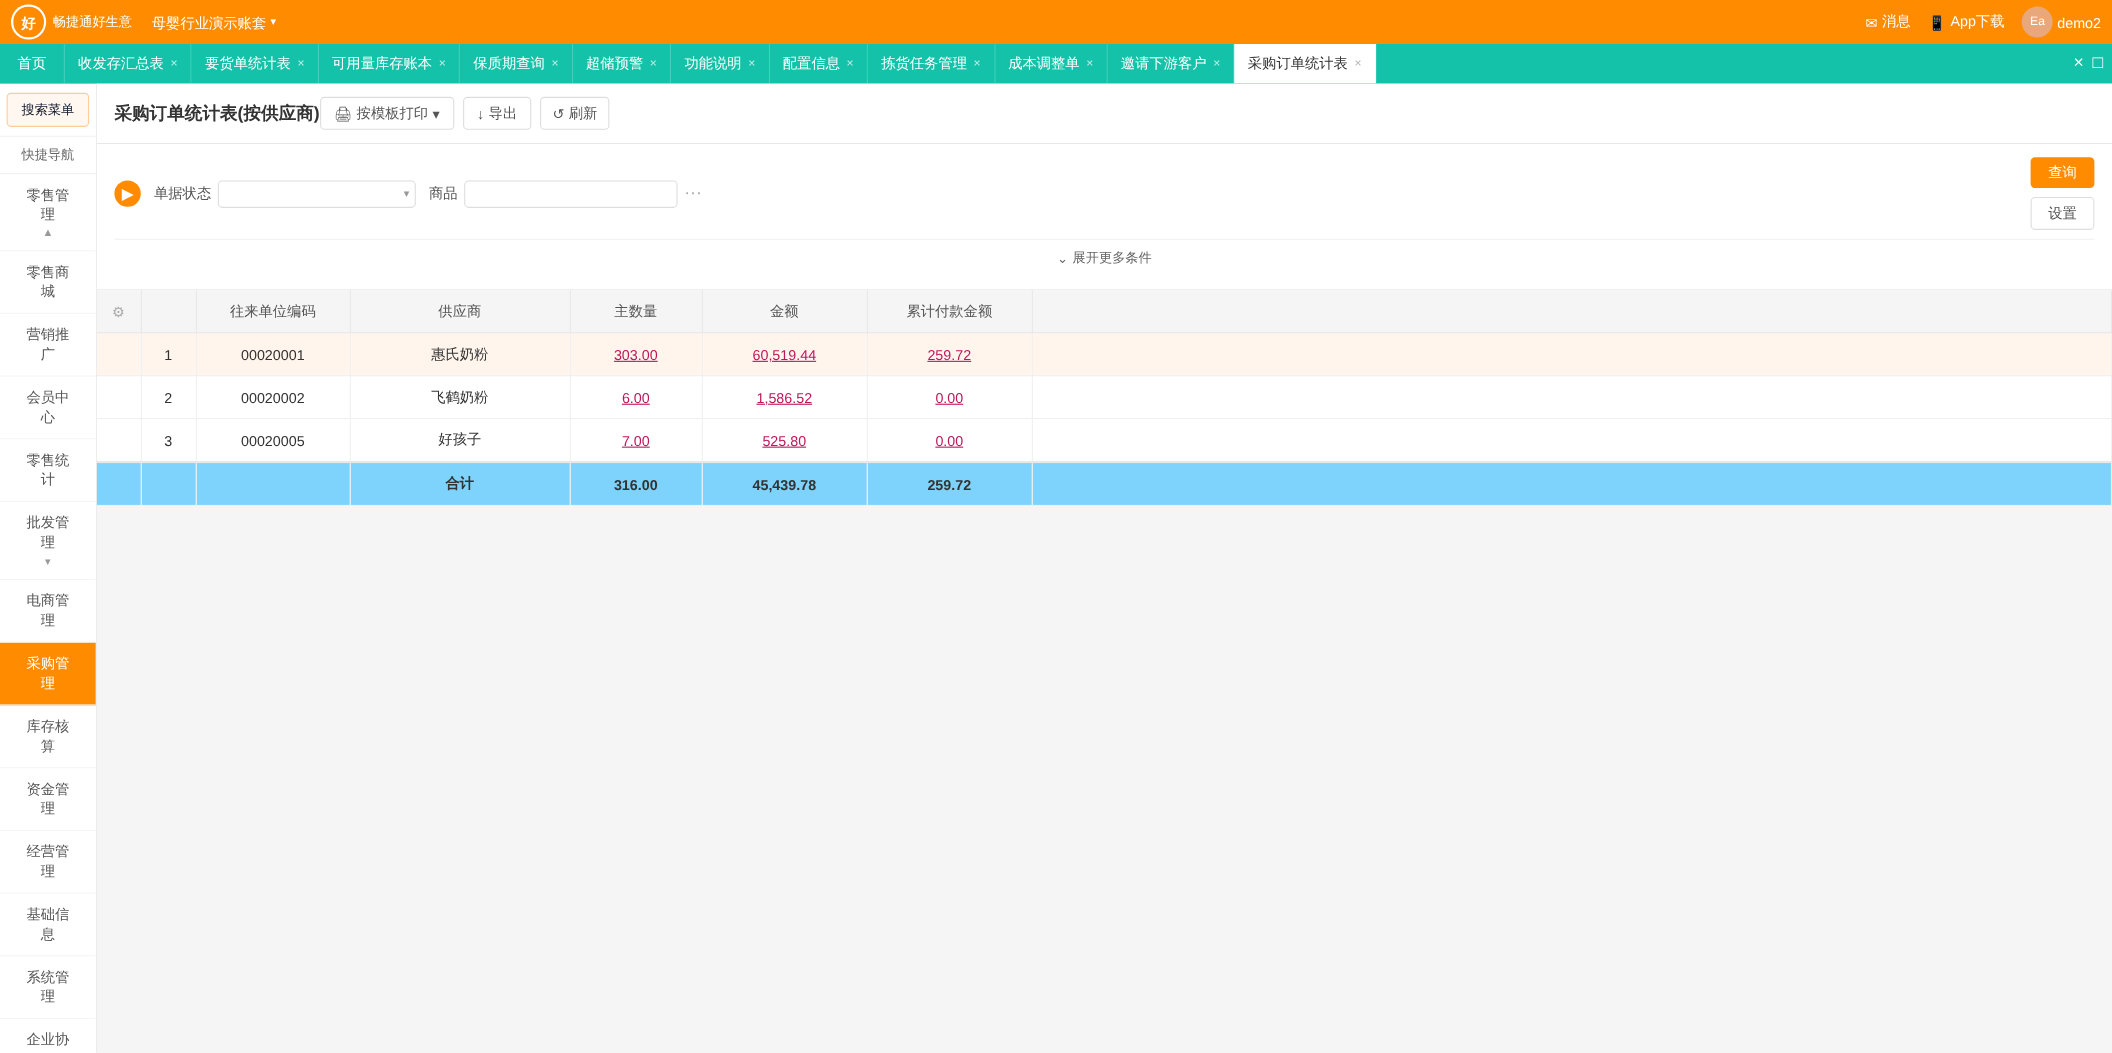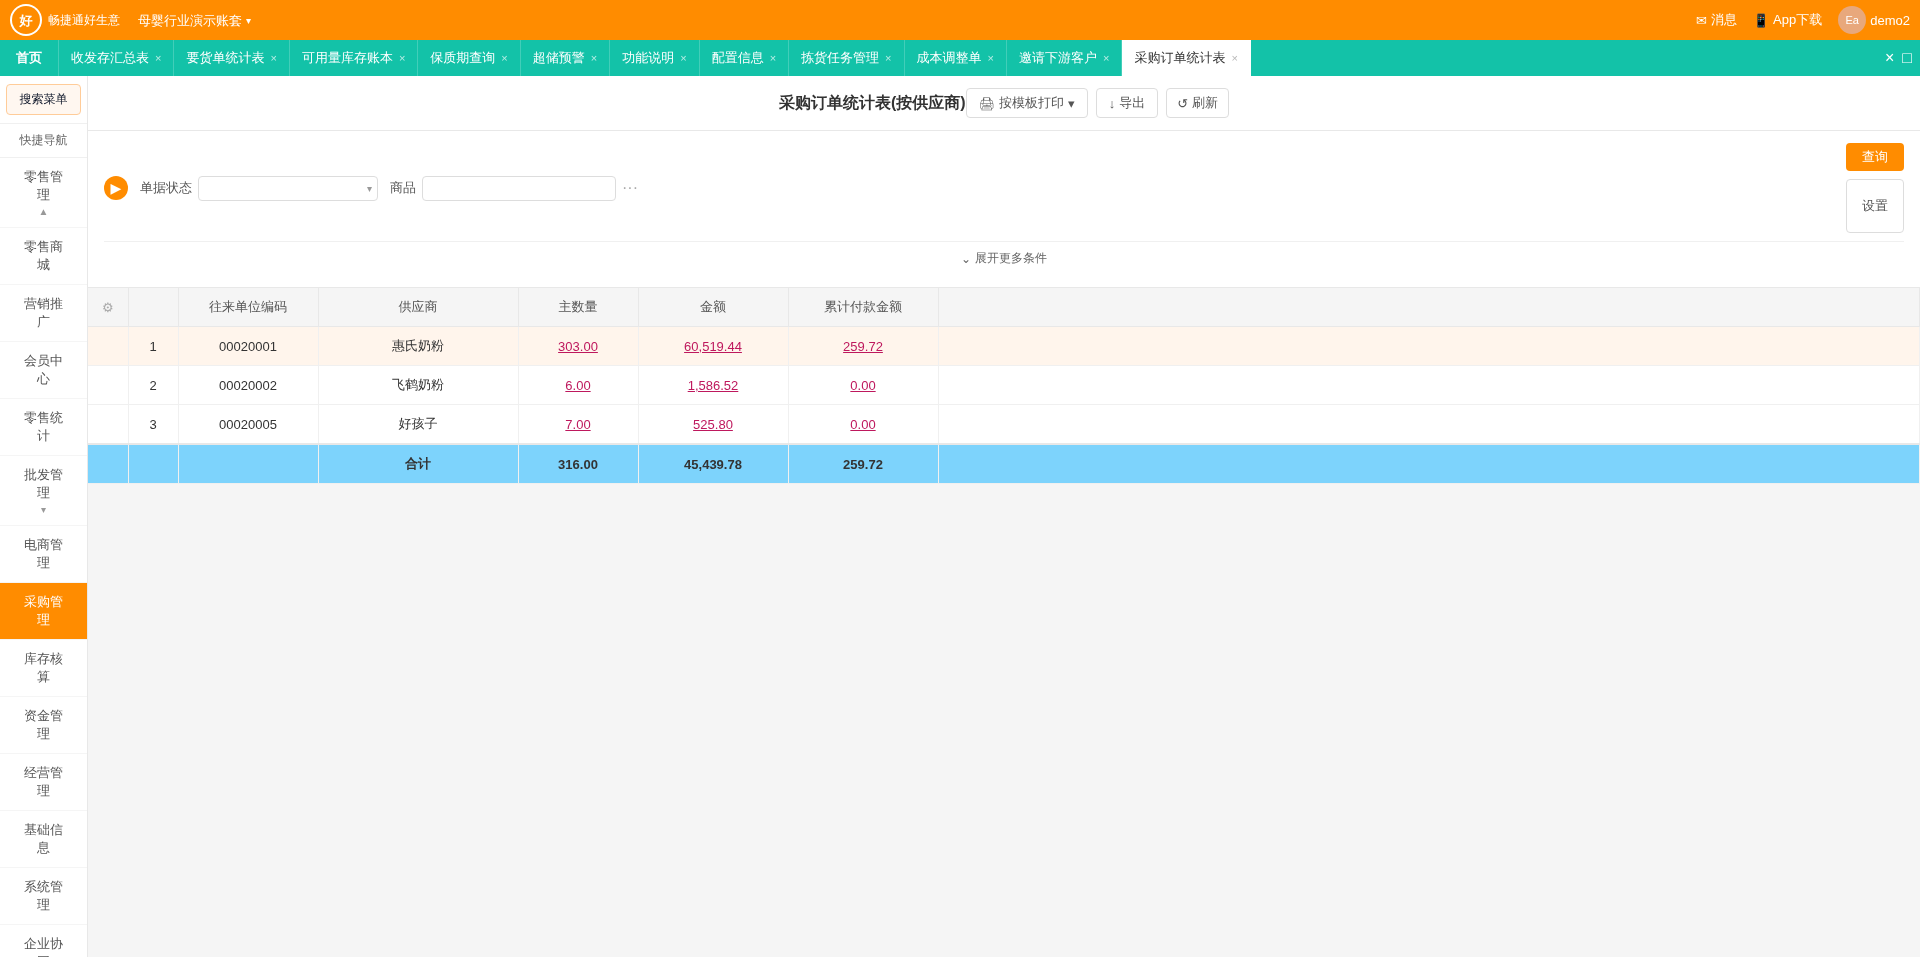--- a/index.html
+++ b/index.html
@@ -16,49 +16,49 @@
     .top-right { display: flex; align-items: center; gap: 16px; }
     .top-right-item { display: flex; align-items: center; gap: 4px; color: #fff; font-size: 13px; cursor: pointer; }
     .user-avatar { width: 28px; height: 28px; border-radius: 50%; background: #e8a87c; display: flex; align-items: center; justify-content: center; color: #fff; font-size: 11px; }
 
     
     .nav-tabs { height: 36px; background: #13c2a8; display: flex; align-items: stretch; overflow: hidden; }
     .nav-tab { display: flex; align-items: center; padding: 0 12px; color: #fff; font-size: 13px; cursor: pointer; white-space: nowrap; gap: 6px; border-right: 1px solid rgba(255,255,255,0.2); }
     .nav-tab.active { background: #fff; color: #333; }
     .nav-tab .close-btn { font-size: 11px; color: inherit; opacity: 0.7; }
     .nav-tab.active .close-btn { color: #999; }
-    .nav-tab-home { padding: 0 16px; font-weight: bold; }
+    .nav-tab-home { padding: 0 16px; font-weight: normal; }
     .nav-right-btns { margin-left: auto; display: flex; align-items: center; padding: 0 8px; gap: 8px; }
     .nav-right-btn { color: #fff; cursor: pointer; font-size: 16px; }
 
     
     .main-layout { display: flex; flex: 1; overflow: hidden; }
 
     
     .sidebar { width: 88px; background: #fff; border-right: 1px solid #e8e8e8; display: flex; flex-direction: column; overflow-y: auto; }
     .sidebar-search { padding: 8px 6px; border-bottom: 1px solid #f0f0f0; }
     .sidebar-search-btn { width: 100%; padding: 6px; background: #fff7f0; border: 1px solid #ffcc99; border-radius: 4px; color: #0f172a; font-size: 12px; cursor: pointer; text-align: center; }
     .sidebar-quick-nav { padding: 8px 6px; border-bottom: 1px solid #f0f0f0; text-align: center; font-size: 12px; color: #666; cursor: pointer; }
     .sidebar-item { padding: 10px 20px; text-align: center; font-size: 13px; color: #555; cursor: pointer; border-bottom: 1px solid #f5f5f5; display: flex; flex-direction: column; align-items: center; gap: 2px; }
     .sidebar-item.active { background: #ff8c00; color: #fff; }
     .sidebar-item .sub-icon { font-size: 10px; color: #999; }
     .sidebar-divider { height: 8px; background: #f5f5f5; }
 
     
     .content-area { flex: 1; overflow: auto; background: #f5f5f5; }
 
     
-    .page-header { background: #fff; padding: 12px 16px 0; border-bottom: 1px solid #e8e8e8; display: flex; align-items: center; justify-content: center; }
+    .page-header { background: #fff; padding: 12px 16px 0; border-bottom: 1px solid #e8e8e8; display: flex; align-items: center; justify-content: flex-start; }
     .page-title { font-size: 16px; font-weight: bold; color: #333; padding-bottom: 12px; }
     .page-actions { display: flex; align-items: center; gap: 8px; padding-bottom: 12px; }
     .btn-print { display: flex; align-items: center; gap: 4px; padding: 5px 12px; border: 1px solid #ddd; border-radius: 4px; background: #fff; font-size: 13px; cursor: pointer; color: #555; }
     .btn-export { display: flex; align-items: center; gap: 4px; padding: 5px 12px; border: 1px solid #ddd; border-radius: 4px; background: #fff; font-size: 13px; cursor: pointer; color: #555; }
     .btn-refresh { display: flex; align-items: center; gap: 4px; padding: 5px 10px; border: 1px solid #ddd; border-radius: 4px; background: #fff; font-size: 13px; cursor: pointer; color: #555; }
     .btn-query { padding: 5px 16px; background: #ff8c00; color: #fff; border: none; border-radius: 4px; font-size: 13px; cursor: pointer; }
-    .btn-settings { padding: 17px 12px; background: #fff; color: #555; border: 1px solid #ddd; border-radius: 4px; font-size: 13px; cursor: pointer; }
+    .btn-settings { padding: 5px 12px; background: #fff; color: #555; border: 1px solid #ddd; border-radius: 4px; font-size: 13px; cursor: pointer; }
 
     
     .filter-area { background: #fff; padding: 12px 16px; border-bottom: 1px solid #e8e8e8; }
     .filter-row { display: flex; align-items: center; gap: 12px; flex-wrap: nowrap; }
     .filter-collapse-btn { width: 24px; height: 24px; background: #ff8c00; border-radius: 50%; display: flex; align-items: center; justify-content: center; color: #fff; cursor: pointer; font-size: 14px; flex-shrink: 0; }
     .filter-item { display: flex; align-items: center; gap: 6px; }
     .filter-label { font-size: 13px; color: #555; white-space: nowrap; }
     .date-shortcuts { display: flex; gap: 4px; }
     .date-shortcut { padding: 2px 6px; font-size: 12px; color: #555; cursor: pointer; border-radius: 2px; }
     .date-range { display: flex; align-items: center; gap: 4px; font-size: 12px; color: #666; }

